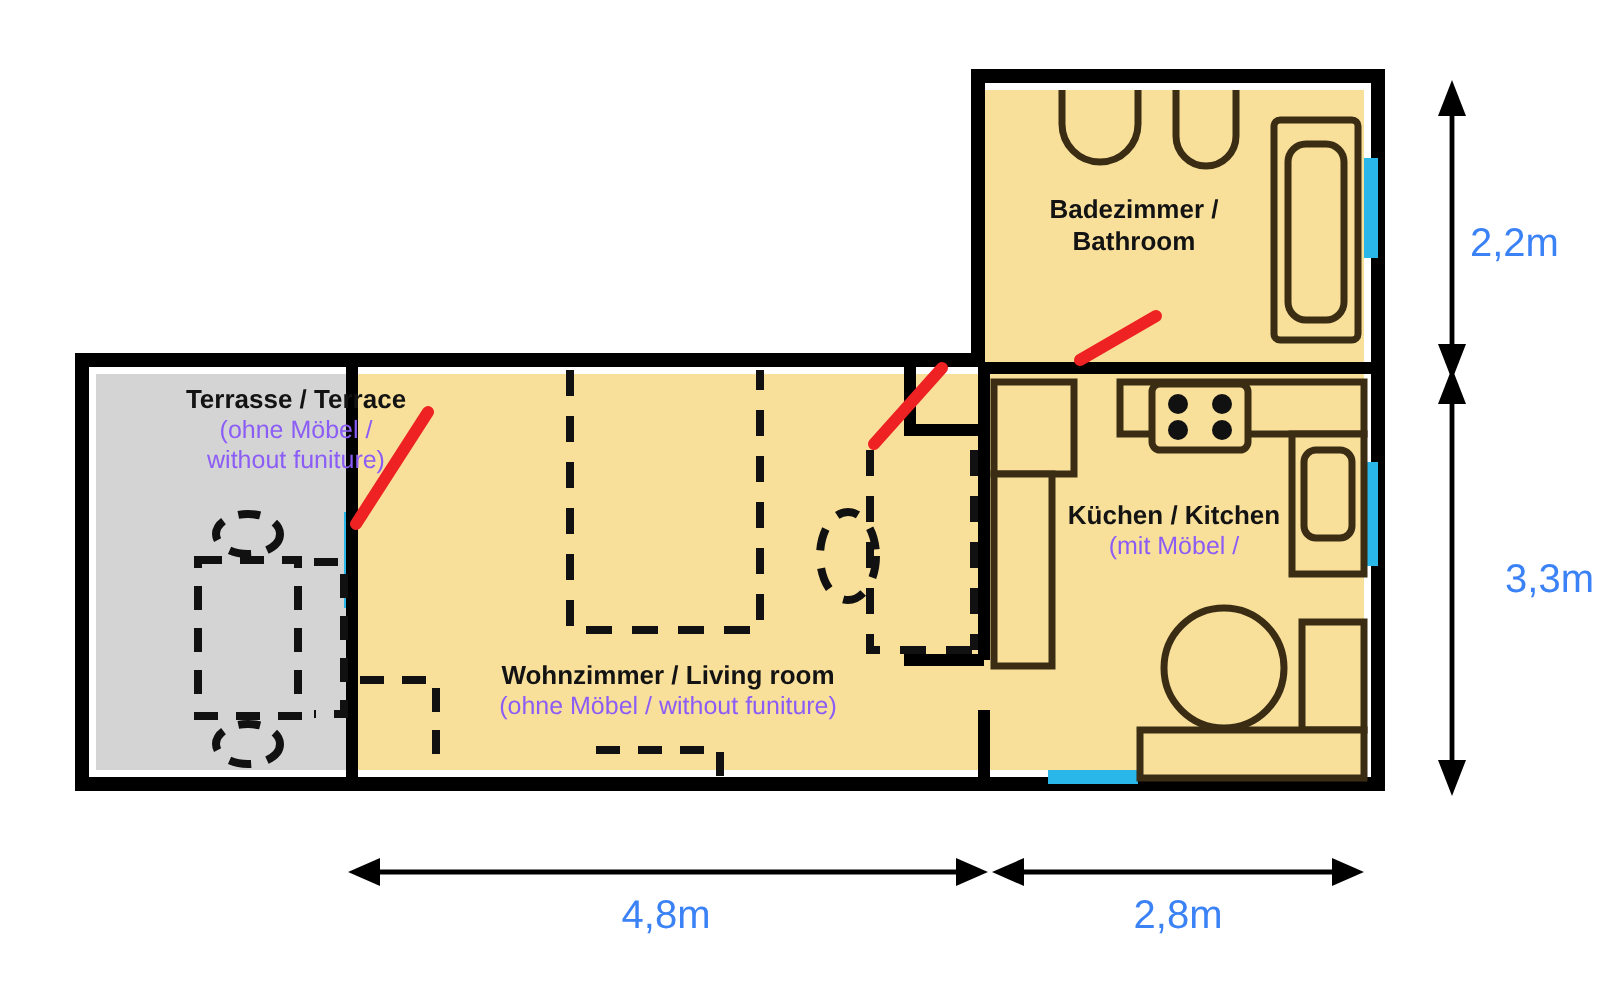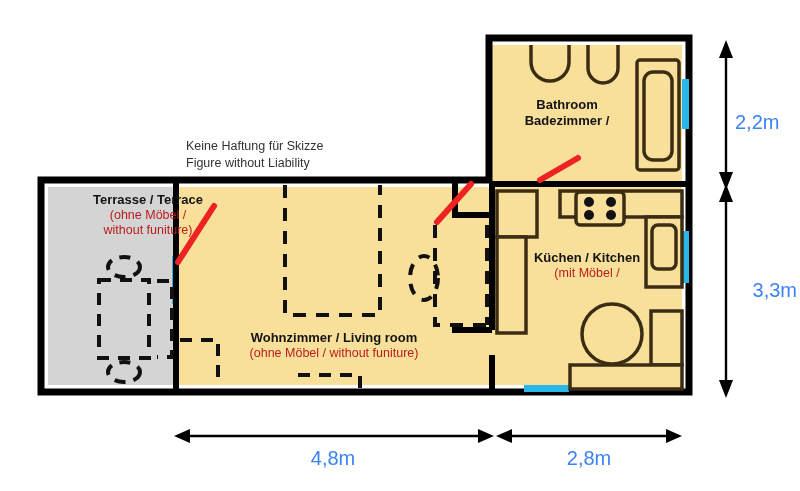--- a/index.html
+++ b/index.html
@@ -31,21 +31,21 @@
     line-height: 1.22;
     white-space: nowrap;
   }
   .room-title {
     font-size: 13px;
     font-weight: bold;
     color: #131313;
   }
   .room-sub {
     font-size: 12.5px;
-    color: #b91c1c;
+    color: #8b5cf6;
   }
   .dim-text {
     font-size: 20px;
     color: #3b82f6;
   }
   .note-text {
     font-size: 12.5px;
     color: #333333;
     text-align: left;
     line-height: 1.35;
@@ -142,39 +142,35 @@
     <line x1="726" y1="48" x2="726" y2="182" stroke="#000000" stroke-width="2.4"></line>
     <polygon points="726,40 719,58 733,58" fill="#000000"></polygon>
     <polygon points="726,190 719,172 733,172" fill="#000000"></polygon>
 
     <line x1="726" y1="192" x2="726" y2="390" stroke="#000000" stroke-width="2.4"></line>
     <polygon points="726,184 719,202 733,202" fill="#000000"></polygon>
     <polygon points="726,398 719,380 733,380" fill="#000000"></polygon>
 
   </svg>
 
-  <div class="lbl note-text" style="left:186px; top:138px;">
-    <div>Keine Haftung für Skizze</div>
-    <div>Figure without Liability</div>
-  </div>
 
   <div class="lbl" style="left:48px; top:192px; width:128px;padding-left:36px;">
     <div class="room-title">Terrasse / Terrace</div>
     <div class="room-sub">(ohne Möbel /</div>
     <div class="room-sub">without funiture)</div>
   </div>
 
   <div class="lbl" style="left:176px; top:330px; width:316px;">
     <div class="room-title">Wohnzimmer / Living room</div>
     <div class="room-sub">(ohne Möbel / without funiture)</div>
   </div>
 
   <div class="lbl" style="left:492px; top:97px; width:150px;">
+    <div class="room-title">Badezimmer /</div>
     <div class="room-title">Bathroom</div>
-    <div class="room-title">Badezimmer /</div>
   </div>
 
   <div class="lbl" style="left:505px; top:250px; width:164px;">
     <div class="room-title">Küchen / Kitchen</div>
     <div class="room-sub">(mit Möbel /</div>
   </div>
 
   <div class="lbl dim-text" style="left:258px; top:446px; width:150px;">4,8m</div>
 
   <div class="lbl dim-text" style="left:514px; top:446px; width:150px;">2,8m</div>

